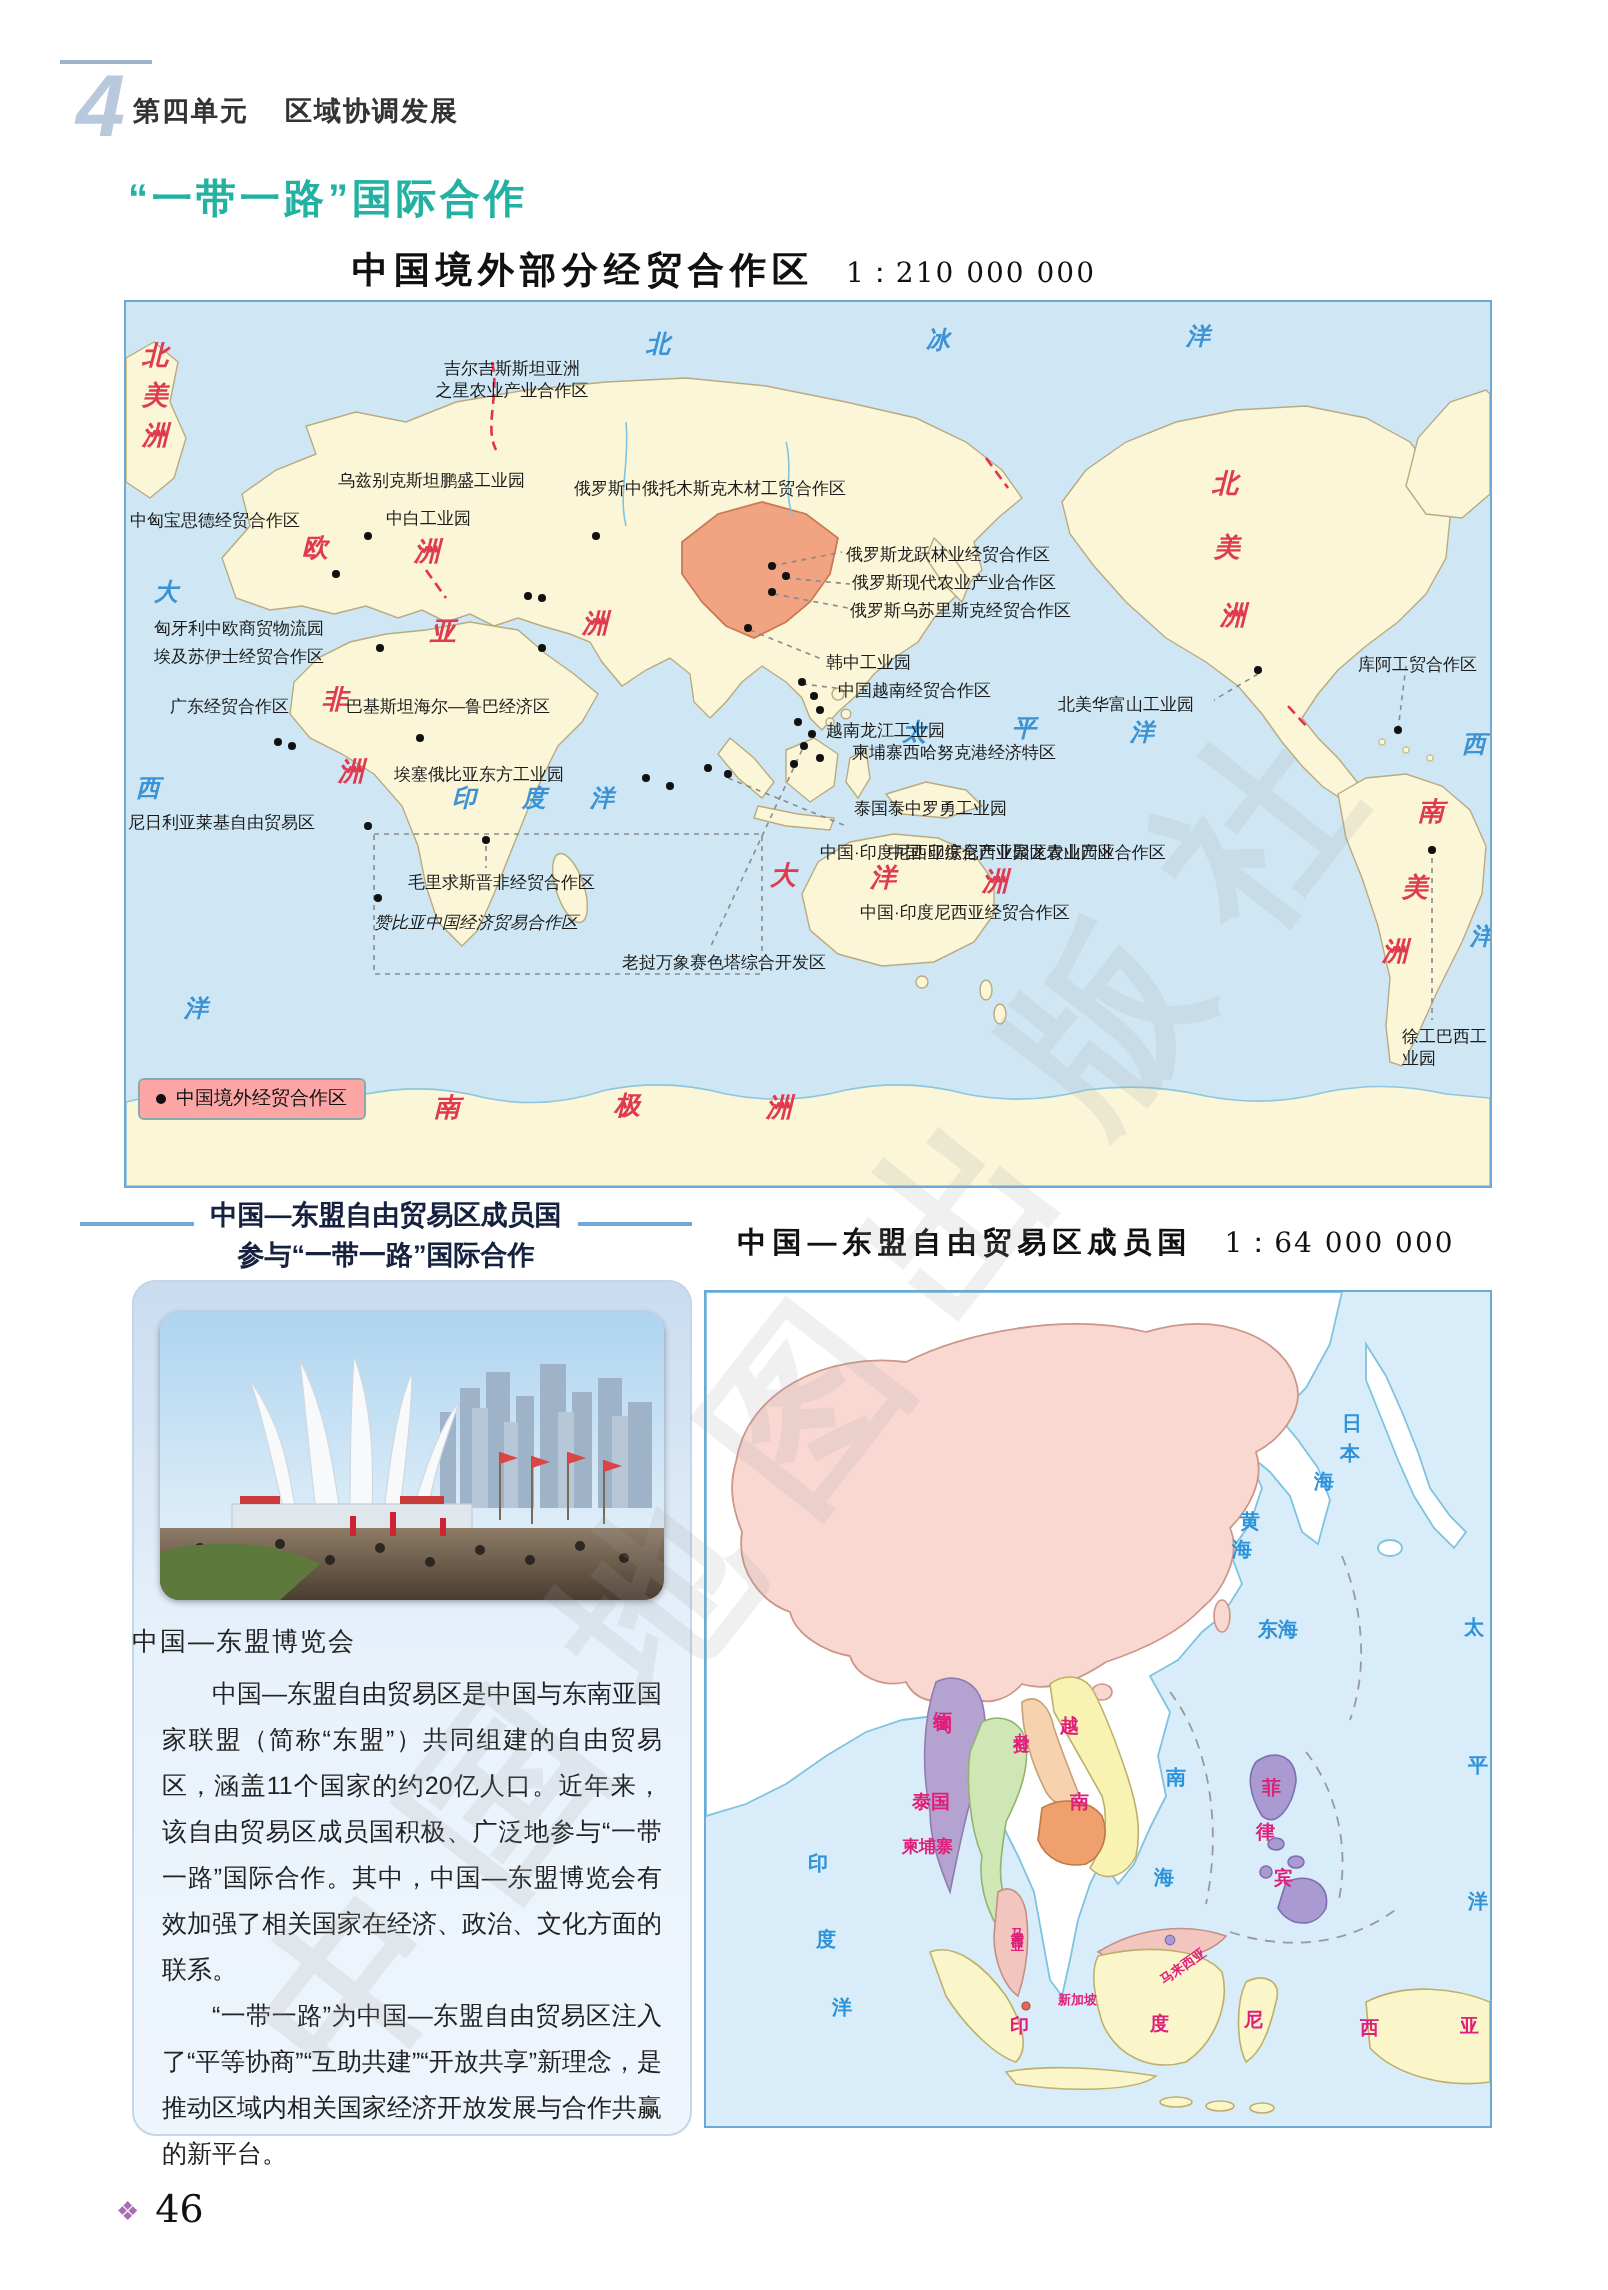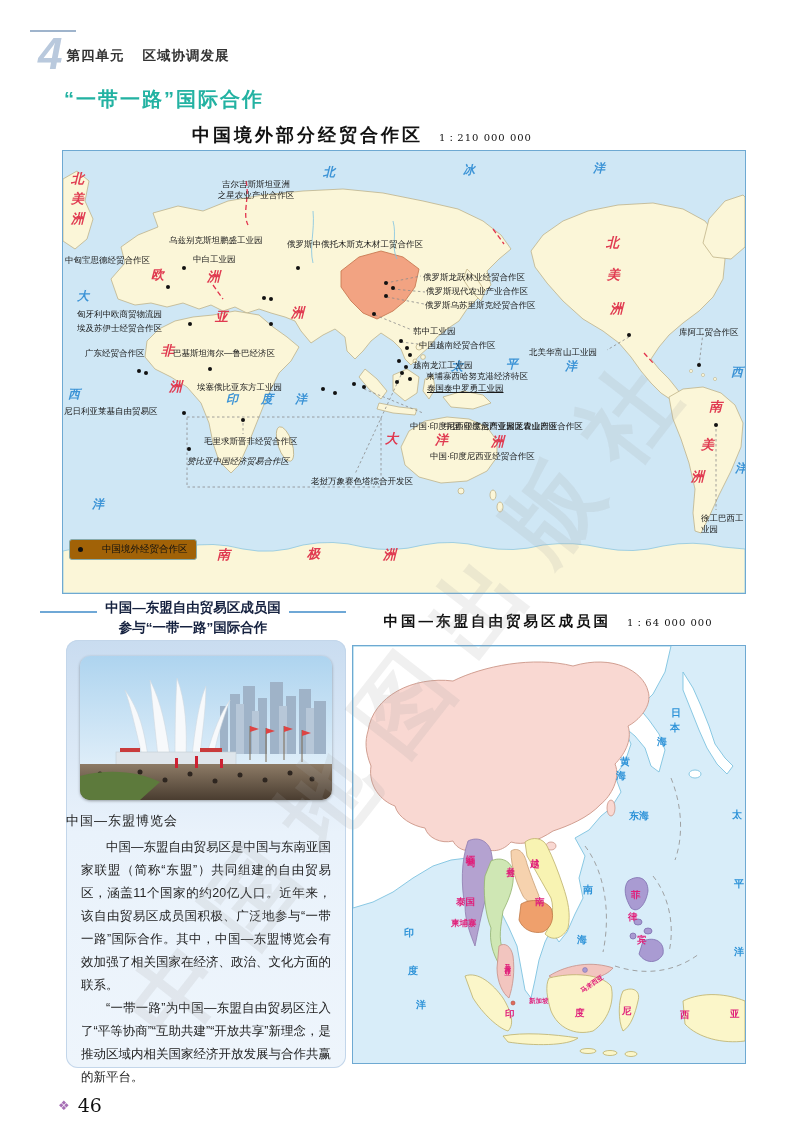--- a/index.html
+++ b/index.html
@@ -10,42 +10,42 @@
   .unit-4{font-size:44px;font-weight:bold;font-style:italic;color:#b9c9dd;
           line-height:1;margin-right:4px;position:relative;top:-2px;}
   .unit-rule{position:absolute;left:30px;top:30px;width:46px;height:2px;background:#9fb4cc;}
   .unit-text{font-size:13.5px;font-weight:bold;color:#333;letter-spacing:1px;}
   .unit-text .gap{display:inline-block;width:18px;}
   .section-title{position:absolute;left:64px;top:86px;font-size:20px;font-weight:bold;
                  color:#23b2a2;letter-spacing:2px;}
   
   .map-title-row{position:absolute;text-align:center;font-weight:bold;color:#111;}
   .map-title-main{font-size:18px;letter-spacing:3px;}
-  .map-title-scale{font-size:10px;font-weight:normal;font-family:"DejaVu Serif",serif;
+  .map-title-scale{font-size:14px;font-weight:normal;font-family:"DejaVu Serif",serif;
                    margin-left:16px;letter-spacing:1px;}
   .mapbox{position:absolute;border:1.5px solid #6ea9d2;overflow:hidden;}
   #map1{left:62px;top:150px;width:682px;height:442px;background:#cfe7f5;}
   #map2{left:352px;top:645px;width:392px;height:417px;background:#d8edf9;}
   .mapsvg{position:absolute;left:0;top:0;}
   
   .mlbl{position:absolute;white-space:pre-line;line-height:1.2;pointer-events:none;}
   .continent{color:#e03a50;font-family:"DejaVu Serif",serif;font-weight:bold;
              font-style:italic;font-size:13px;}
   .ocean{color:#3b93d6;font-family:"DejaVu Serif",serif;font-style:italic;
          font-weight:bold;font-size:12px;}
   .zone{color:#1a1a1a;font-size:8.5px;line-height:1.35;}
   .zone.center{transform:translateX(-50%);text-align:center;}
   .sea2{color:#2e93d8;font-family:"DejaVu Serif",serif;font-weight:bold;font-size:10px;}
   .country{color:#e01f7a;font-weight:bold;font-size:9.5px;}
   .vert{writing-mode:vertical-rl;letter-spacing:2px;}
   .dot{position:absolute;width:4px;height:4px;border-radius:50%;background:#111;
        transform:translate(-2px,-2px);}
-  .legend-box{position:absolute;left:6px;top:388px;background:#a16207;border:1px solid #8aa;
+  .legend-box{position:absolute;left:6px;top:388px;background:#fca5a5;border:1px solid #8aa;
               border-radius:3px;padding:3px 8px;font-size:9.5px;color:#111;
-              display:flex;align-items:center;gap:19px;}
+              display:flex;align-items:center;gap:5px;}
   .legend-dot{width:5px;height:5px;border-radius:50%;background:#111;display:inline-block;}
   .china-lbl{position:absolute;left:36px;top:132px;width:230px;text-align:center;
              color:#e0266f;font-weight:bold;font-size:13px;letter-spacing:9px;}
   
   .sidebar{position:absolute;left:66px;top:640px;width:280px;height:428px;border-radius:12px;
            background:linear-gradient(#c9dcf0,#e9f2fb 45%,#eef5fc);
            box-shadow:0 0 0 1px #c3d6ea inset;}
   .sidebar-title-wrap{position:absolute;left:40px;top:598px;width:306px;text-align:center;}
   .sidebar-title-line{position:absolute;left:0;right:0;top:13px;height:2px;background:#6fa8d6;}
   .sidebar-title{position:relative;display:inline-block;background:#fff;padding:0 8px;
@@ -200,21 +200,21 @@
       <span class="mlbl zone" style="left: 141px; top: 285px;">毛里求斯晋非经贸合作区</span>
       <span class="mlbl zone" style="left: 124px; top: 305px; font-style: italic;">赞比亚中国经济贸易合作区</span>
       <span class="mlbl zone" style="left: 248px; top: 325px;">老挝万象赛色塔综合开发区</span>
       <span class="mlbl zone" style="left: 360px; top: 121px;">俄罗斯龙跃林业经贸合作区</span>
       <span class="mlbl zone" style="left: 363px; top: 135px;">俄罗斯现代农业产业合作区</span>
       <span class="mlbl zone" style="left: 362px; top: 149px;">俄罗斯乌苏里斯克经贸合作区</span>
       <span class="mlbl zone" style="left: 350px; top: 175px;">韩中工业园</span>
       <span class="mlbl zone" style="left: 356px; top: 189px;">中国越南经贸合作区</span>
       <span class="mlbl zone" style="left: 350px; top: 209px;">越南龙江工业园</span>
       <span class="mlbl zone" style="left: 363px; top: 220px;">柬埔寨西哈努克港经济特区</span>
-      <span class="mlbl zone" style="left: 364px; top: 232px; text-decoration: underline;">泰国泰中罗勇工业园</span>
+      <span class="mlbl zone" style="left: 364px; top: 248px;">泰国泰中罗勇工业园</span>
       <span class="mlbl zone" style="left: 466px; top: 196px;">北美华富山工业园</span>
       <span class="mlbl zone" style="left: 616px; top: 176px;">库阿工贸合作区</span>
       <span class="mlbl zone" style="left: 347px; top: 258px; margin-top: 12px;">中国·印度尼西亚综合产业园区青山园区</span>
       <span class="mlbl zone" style="left: 381px; top: 270px;">中国·印度尼西亚聚龙农业产业合作区</span>
       <span class="mlbl zone" style="left: 367px; top: 300px;">中国·印度尼西亚经贸合作区</span>
       <span class="mlbl zone" style="left: 638px; top: 362px;">徐工巴西工业园</span>
       <span class="dot" style="left: 105px; top: 136px;"></span>
       <span class="dot" style="left: 121px; top: 117px;"></span>
       <span class="dot" style="left: 201px; top: 147px;"></span>
       <span class="dot" style="left: 208px; top: 148px;"></span>

